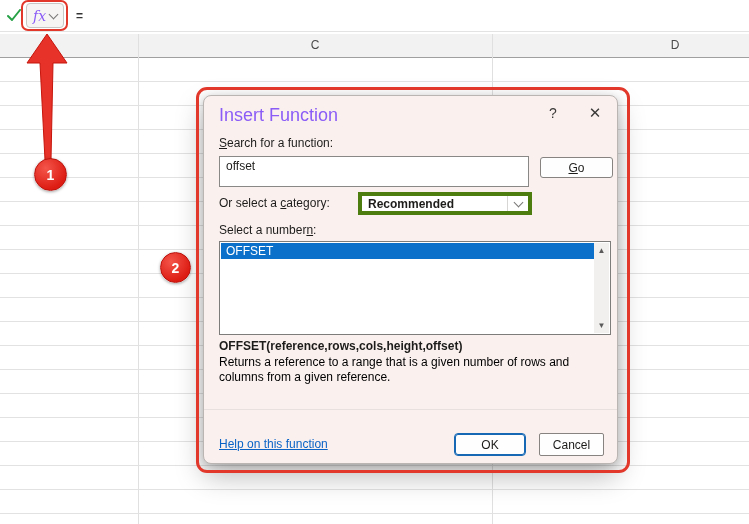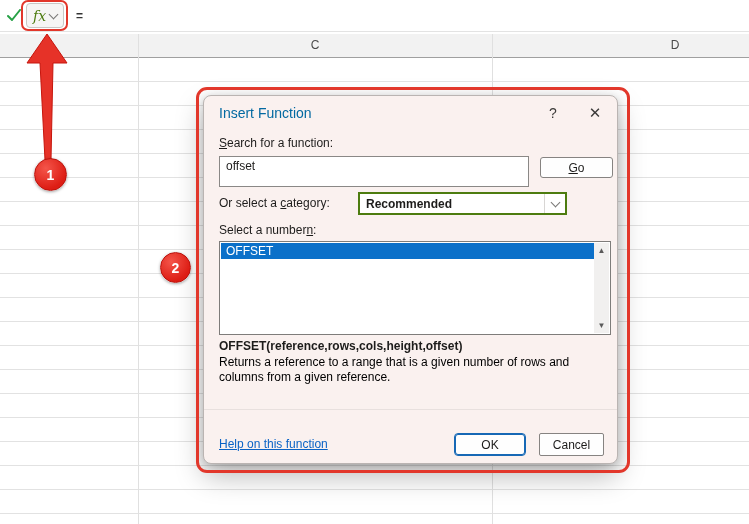--- a/index.html
+++ b/index.html
@@ -6,21 +6,21 @@
   .app{position:relative;width:749px;height:524px;overflow:hidden;
        font-family:"Liberation Sans",sans-serif;background:#fff;}
 
   
   .formula-bar{position:absolute;left:0;top:0;width:749px;height:31px;background:#fff;
                border-bottom:1px solid #e3e3e3;}
   .check-icon{position:absolute;left:7px;top:9px;width:15px;height:13px;}
   .fx-btn{position:absolute;left:26px;top:3px;width:38px;height:25px;background:#f6f5f4;
           border:1px solid #c9c7c5;border-radius:4px;display:flex;align-items:center;
           justify-content:center;gap:4px;box-sizing:border-box;cursor:pointer;}
-  .fx-glyph{font-family:"DejaVu Serif",serif;font-style:italic;font-size:14px;color:#4d7c0f;line-height:1;}
+  .fx-glyph{font-family:"DejaVu Serif",serif;font-style:italic;font-size:14px;color:#8b5cf6;line-height:1;}
   .chev{width:6px;height:6px;border-right:1.5px solid #7a7876;border-bottom:1.5px solid #7a7876;
         transform:rotate(45deg);margin-top:-3px;}
   .fx-ring{position:absolute;left:21px;top:0px;width:47px;height:31px;border:2.5px solid var(--accent);
            border-radius:7px;box-sizing:border-box;pointer-events:none;z-index:45;}
   .formula-input{position:absolute;left:70px;top:0;width:679px;height:31px;display:flex;align-items:center;}
   .equals{font-size:12px;font-weight:bold;color:#333;padding-left:6px;}
 
   
   .col-headers{position:absolute;left:0;top:34px;width:749px;height:24px;background:#f2f2f2;
                border-bottom:1px solid #a0a0a0;box-sizing:border-box;z-index:1;}
@@ -44,38 +44,38 @@
   .badge-2{left:160px;top:252px;width:29px;height:29px;}
   .dialog-ring{position:absolute;left:196px;top:87px;width:434px;height:386px;
                border:3px solid var(--accent);border-radius:11px;box-sizing:border-box;
                z-index:30;pointer-events:none;}
 
   
   .dialog{position:absolute;left:203px;top:95px;width:415px;height:369px;background:#faf1ef;
           border:1px solid #bab4b2;border-radius:8px;box-sizing:border-box;z-index:20;
           box-shadow:0 12px 28px rgba(0,0,0,.28),0 2px 8px rgba(0,0,0,.16);
           font-size:12px;color:#252423;}
-  .dlg-title{position:absolute;left:15px;top:9px;font-size:14px;color:#0369a1;}
+  .dlg-title{position:absolute;left:15px;top:9px;font-size:18px;color:#8b5cf6;}
   .dlg-help,.dlg-close{position:absolute;top:5px;width:26px;height:24px;display:flex;align-items:center;
           justify-content:center;color:#3b3a39;cursor:pointer;border-radius:4px;}
   .dlg-help{left:336px;font-size:14px;}
   .dlg-close{left:378px;font-size:15px;}
   .lbl{position:absolute;left:15px;color:#1d1c1b;}
   .ukey{text-decoration:underline;}
   .search-input{position:absolute;left:15px;top:60px;width:310px;height:31px;box-sizing:border-box;
           border:1px solid #8a8886;background:#fff;font-family:"Liberation Sans",sans-serif;
           font-size:12px;padding:4px 6px 0 6px;color:#1d1c1b;outline:none;
           vertical-align:top;display:block;}
   .search-input{padding-top:0;padding-bottom:12px;}
   .btn{box-sizing:border-box;background:#fefefe;border:1px solid #868381;border-radius:2px;
        font-family:"Liberation Sans",sans-serif;font-size:12px;color:#1d1c1b;cursor:pointer;
        display:flex;align-items:center;justify-content:center;}
   .go-btn{position:absolute;left:336px;top:61px;width:73px;height:21px;border-radius:3px;text-align:center;}
-  .combo{position:absolute;left:154px;top:96px;width:209px;height:23px;box-sizing:border-box;
-         border:2px solid #4d7c0f;background:#fff;display:flex;align-items:center;cursor:pointer;}
+  .combo{position:absolute;left:154px;top:96px;width:174px;height:23px;box-sizing:border-box;
+         border:4px solid #4d7c0f;background:#fff;display:flex;align-items:center;cursor:pointer;}
   .combo-text{flex:1;padding-left:6px;font-weight:bold;color:#1d1c1b;}
   .combo-btn{width:20px;height:100%;border-left:1px solid #d8d6d4;display:flex;align-items:center;
              justify-content:center;}
   .listbox{position:absolute;left:15px;top:145px;width:392px;height:94px;box-sizing:border-box;
            border:1px solid #7e7c7a;background:#fff;}
   .list-row-selected{position:absolute;left:1px;top:1px;right:16px;height:16px;line-height:16px;
            background:var(--selection);color:#fff;padding-left:5px;cursor:default;}
   .scrollbar{position:absolute;right:1px;top:1px;bottom:1px;width:15px;background:#f1f0ef;}
   .scroll-btn{position:absolute;left:0;width:15px;height:15px;display:flex;align-items:center;
            justify-content:center;font-size:8px;color:#5a5a5a;cursor:pointer;}

